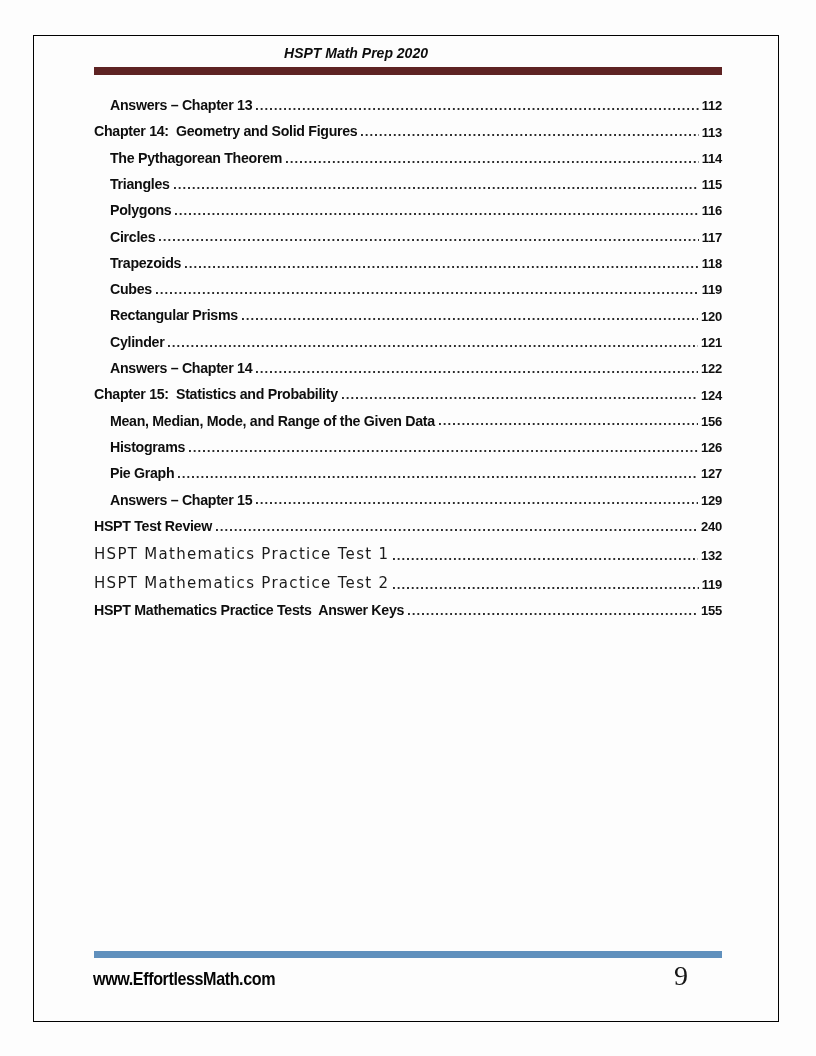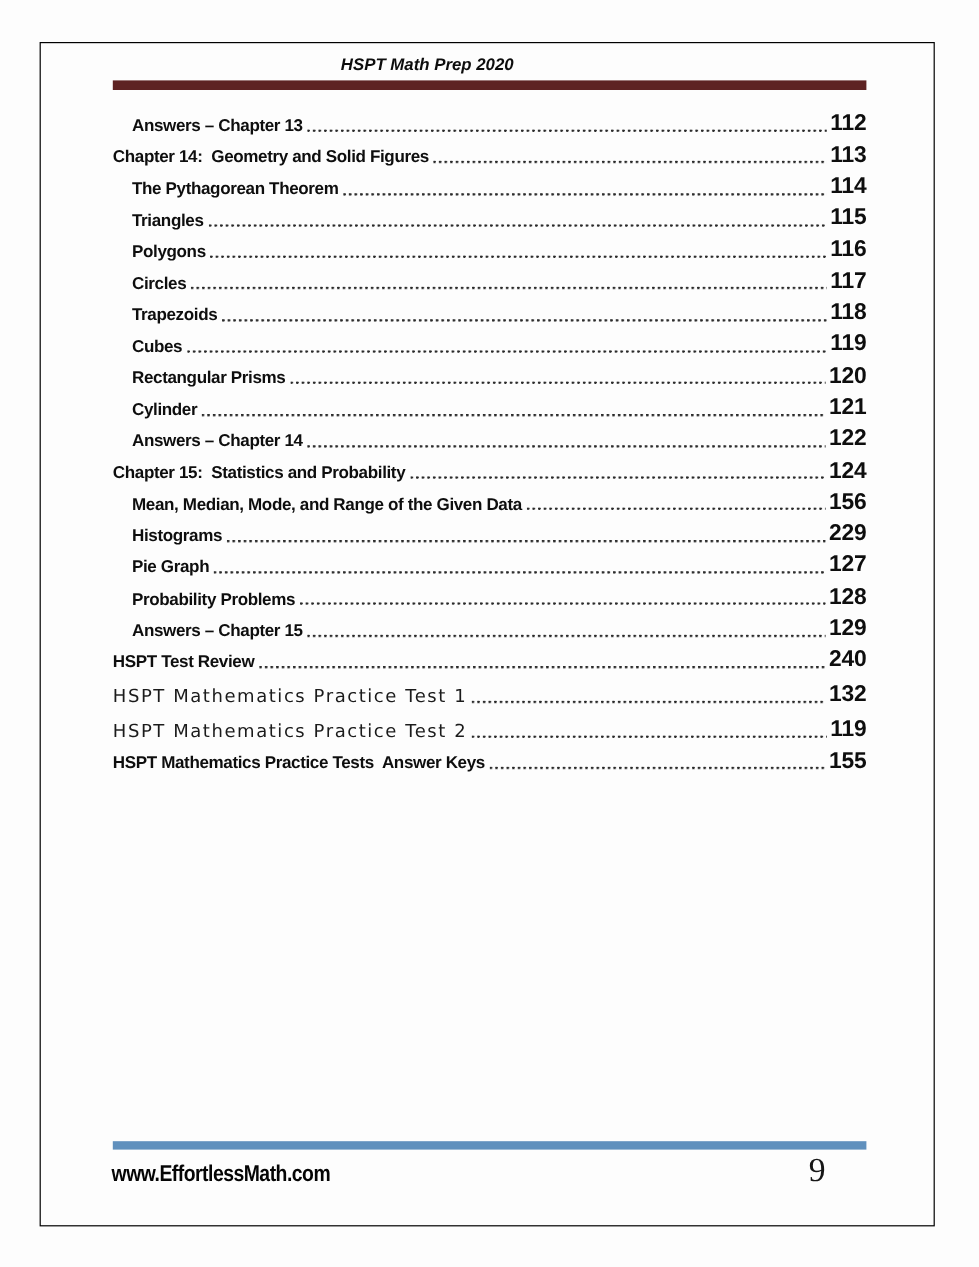--- a/index.html
+++ b/index.html
@@ -71,21 +71,21 @@
   }
   .leader{
     flex:1;
     height:2.4px;
     margin:0 3px 2px 4px;
     background-image:radial-gradient(circle at 1.1px 1.1px, #2a2a2a 1.05px, transparent 1.3px);
     background-size:4.7px 2.4px;
     background-repeat:repeat-x;
   }
   .toc-page{
-    font-size:19px;
+    font-size:13px;
     font-weight:bold;
     letter-spacing:-0.2px;
     line-height:1;
     color:#0e0e0e;
   }
   .footer-rule{
     position:absolute;
     left:94px; top:951px;
     width:628px; height:7px;
     background:var(--footer-bar);
@@ -185,31 +185,26 @@
     <span class="toc-page">124</span>
   </div>
     <div class="toc-row section normal">
     <span class="toc-label">Mean, Median, Mode, and Range of the Given Data</span>
     <span class="leader"></span>
     <span class="toc-page">156</span>
   </div>
     <div class="toc-row section normal">
     <span class="toc-label">Histograms</span>
     <span class="leader"></span>
-    <span class="toc-page">229</span>
+    <span class="toc-page">126</span>
   </div>
     <div class="toc-row section normal">
     <span class="toc-label">Pie Graph</span>
     <span class="leader"></span>
     <span class="toc-page">127</span>
-  </div>
-    <div class="toc-row section normal">
-    <span class="toc-label">Probability Problems</span>
-    <span class="leader"></span>
-    <span class="toc-page">128</span>
   </div>
     <div class="toc-row section normal">
     <span class="toc-label">Answers – Chapter 15</span>
     <span class="leader"></span>
     <span class="toc-page">129</span>
   </div>
     <div class="toc-row chapter normal">
     <span class="toc-label">HSPT Test Review</span>
     <span class="leader"></span>
     <span class="toc-page">240</span>

